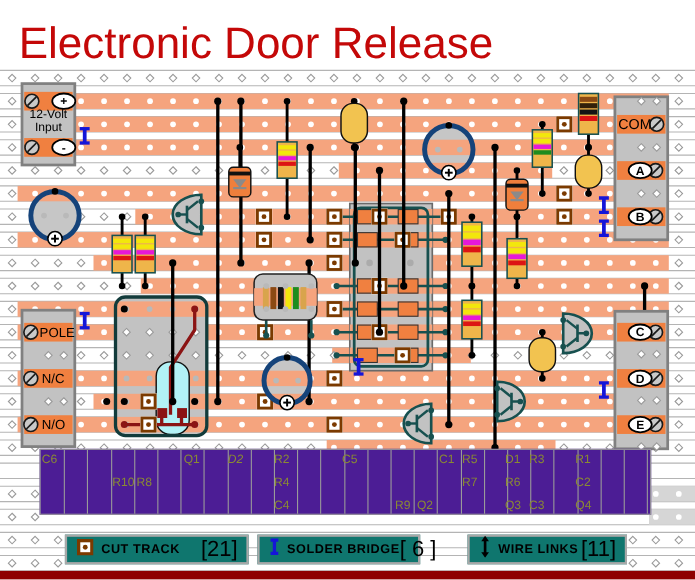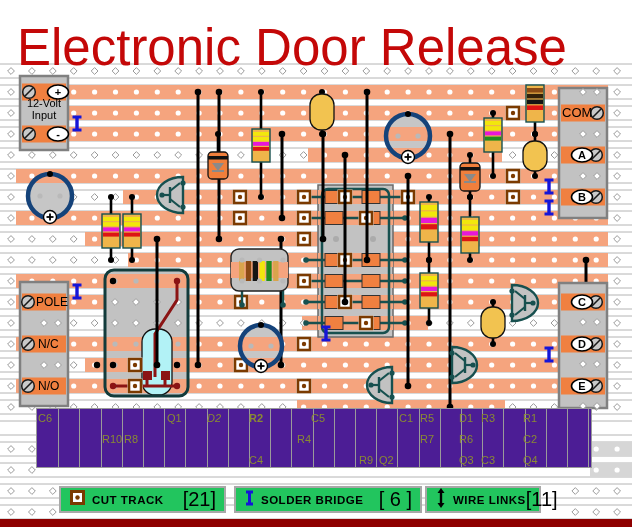--- a/index.html
+++ b/index.html
@@ -1,26 +1,26 @@
 <!DOCTYPE html>
 <html><head>
 <meta charset="utf-8">
 <style>
   html,body{margin:0;padding:0;background:#fff;}
   #stage{position:relative;width:632px;height:527px;background:#ffffff;overflow:hidden;
          font-family:"Liberation Sans", sans-serif;}
   #boardsvg{position:absolute;left:0;top:0;}
-  #page-title{position:absolute;left:17px;top:18px;font-size:51px;font-weight:400;
+  #page-title{position:absolute;left:17px;top:18px;font-size:40px;font-weight:400;
               color:#C40808;letter-spacing:0px;white-space:nowrap;}
   #refgrid{position:absolute;left:36px;top:408px;width:554px;height:58px;background:#4c1d95;
            border-top:1px solid #9a9a9a;border-bottom:1px solid #9a9a9a;
            border-left:1px solid #9a9a9a;border-right:1px solid #9a9a9a;}
   .vline{position:absolute;top:0;bottom:0;width:1px;background:#9a9a9a;}
   .reflabel{position:absolute;font-size:11px;color:#8A8A33;letter-spacing:0px;line-height:13px;}
-  .legendbox{position:absolute;top:486px;height:27px;background:#22c55e;border:2px solid #a8a8a8;
+  .legendbox{position:absolute;top:486px;height:27px;background:#0f766e;border:2px solid #a8a8a8;
              display:flex;align-items:center;box-sizing:border-box;}
   .legendbox .lab{font-size:11.5px;font-weight:bold;color:#000;letter-spacing:.5px;margin-left:7px;white-space:nowrap;}
   .legendbox .cnt{font-size:20px;color:#000;margin-left:auto;margin-right:8px;white-space:nowrap;}
   .licon{display:inline-block;margin-left:9px;flex:0 0 auto;}
   #bottombar{position:absolute;left:0;top:519px;width:632px;height:8px;background:#8E0000;}
 </style>
 </head>
 <body>
 
 <div id="stage">
@@ -1276,30 +1276,30 @@
       <div class="vline" style="left: 424px;"></div>
       <div class="vline" style="left: 445.2px;"></div>
       <div class="vline" style="left: 466.4px;"></div>
       <div class="vline" style="left: 487.6px;"></div>
       <div class="vline" style="left: 508.8px;"></div>
       <div class="vline" style="left: 530px;"></div>
       <div class="vline" style="left: 551.2px;"></div>
       <div class="reflabel" style="left: 1px; top: 3px;">C6</div>
       <div class="reflabel" style="left: 130px; top: 3px;">Q1</div>
       <div class="reflabel" style="left: 170px; top: 3px; font-style: italic;">D2</div>
-      <div class="reflabel" style="left: 212px; top: 3px; font-weight: bold;">R2</div>
+      <div class="reflabel" style="left: 212px; top: 3px;">R2</div>
       <div class="reflabel" style="left: 274px; top: 3px;">C5</div>
       <div class="reflabel" style="left: 362px; top: 3px;">C1</div>
       <div class="reflabel" style="left: 383px; top: 3px;">R5</div>
       <div class="reflabel" style="left: 422px; top: 3px;">D1</div>
       <div class="reflabel" style="left: 444px; top: 3px;">R3</div>
       <div class="reflabel" style="left: 486px; top: 3px;">R1</div>
       <div class="reflabel" style="left: 65px; top: 24px;">R10</div>
       <div class="reflabel" style="left: 87px; top: 24px;">R8</div>
-      <div class="reflabel" style="left: 212px; top: 24px; padding-left: 48px;">R4</div>
+      <div class="reflabel" style="left: 212px; top: 24px;">R4</div>
       <div class="reflabel" style="left: 383px; top: 24px;">R7</div>
       <div class="reflabel" style="left: 422px; top: 24px; text-align: right;">R6</div>
       <div class="reflabel" style="left: 486px; top: 24px;">C2</div>
       <div class="reflabel" style="left: 212px; top: 45px;">C4</div>
       <div class="reflabel" style="left: 274px; top: 45px; padding-left: 48px;">R9</div>
       <div class="reflabel" style="left: 342px; top: 45px;">Q2</div>
       <div class="reflabel" style="left: 422px; top: 45px;">Q3</div>
       <div class="reflabel" style="left: 444px; top: 45px;">C3</div>
       <div class="reflabel" style="left: 486px; top: 45px;">Q4</div>
     </div>
@@ -1307,32 +1307,32 @@
   <div class="legendbox" id="legend0" style="left: 59px; width: 167px;">
     <span class="licon">
       <svg width="15" height="15">
           <rect x="1.5" y="1.5" width="12" height="12" fill="#fff" stroke="#7B3A00" stroke-width="3"></rect>
           <circle cx="7.5" cy="7.5" r="2.2" fill="#7B3A00"></circle>
         </svg>
     </span>
     <span class="lab">CUT TRACK</span>
     <span class="cnt">[21]</span>
   </div>
-  <div class="legendbox" id="legend1" style="left: 234px; width: 188px;">
+  <div class="legendbox" id="legend1" style="left: 234px; width: 148px;">
     <span class="licon">
       <svg width="9" height="16">
           <line x1="4.5" y1="2" x2="4.5" y2="14" stroke="#1515D8" stroke-width="3"></line>
           <line x1="1" y1="2" x2="8" y2="2" stroke="#1515D8" stroke-width="3"></line>
           <line x1="1" y1="14" x2="8" y2="14" stroke="#1515D8" stroke-width="3"></line>
         </svg>
     </span>
     <span class="lab">SOLDER BRIDGE</span>
     <span class="cnt">[ 6 ]</span>
   </div>
-  <div class="legendbox" id="legend2" style="left: 425px; width: 116px;">
+  <div class="legendbox" id="legend2" style="left: 425px; width: 145px;">
     <span class="licon">
       <svg width="10" height="20">
           <line x1="5" y1="3" x2="5" y2="17" stroke="#000" stroke-width="2.4"></line>
           <path d="M5,0 L8.5,5 L1.5,5 Z" fill="#000"></path>
           <path d="M5,20 L8.5,15 L1.5,15 Z" fill="#000"></path>
         </svg>
     </span>
     <span class="lab">WIRE LINKS</span>
     <span class="cnt">[11]</span>
   </div>

